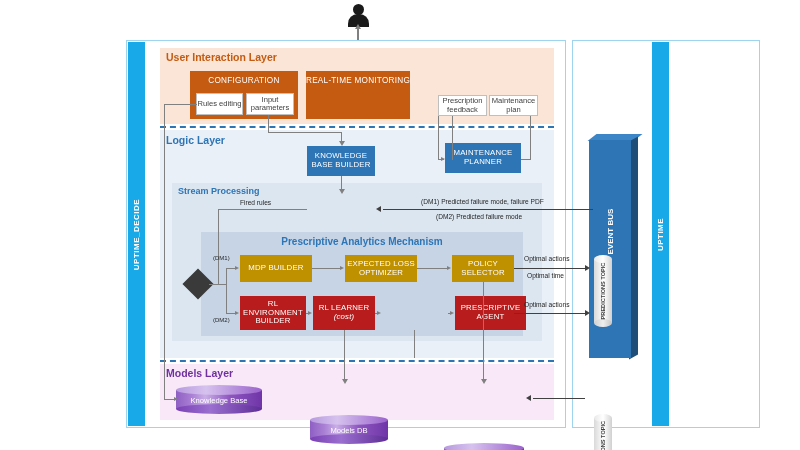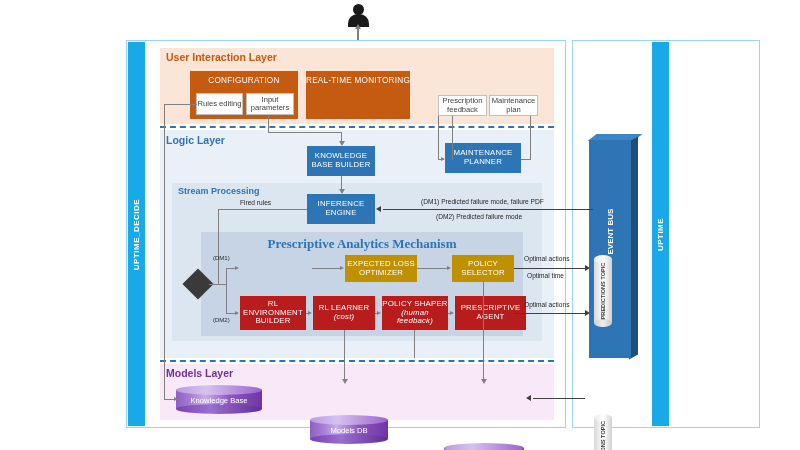--- a/index.html
+++ b/index.html
@@ -27,21 +27,21 @@
   .white-box{background:#ffffff;color:#404040;font-size:7.6px;border:1px solid #bfbfbf;}
   .blue{background:#2e75b6;color:#ffffff;font-size:7.8px;letter-spacing:.2px;}
   .gold{background:#bf9000;color:#ffffff;font-size:7.8px;letter-spacing:.2px;}
   .green{background:#b91c1c;color:#ffffff;font-size:7.8px;letter-spacing:.2px;}
   .ital{font-style:italic;}
 
   
   .panel-stream{background:#dce6f1;}
   .panel-pam{background:#c6d4e6;}
   .panel-label{color:#2e75b6;font-weight:bold;font-size:9px;}
-  .pam-label{color:#2e75b6;font-weight:bold;font-size:13px;text-align:center;font-family:Liberation Serif, serif;}
+  .pam-label{color:#2e75b6;font-weight:bold;font-size:10px;text-align:center;}
 
   
   .ln{background:#808080;}
   .hline{height:1px;}
   .vline{width:1px;}
   .ln-dark{background:#404040;}
   .hline2{height:1.4px;}
 
   .arrow{width:0;height:0;}
   .ar-right{border-left:5px solid #404040;border-top:3px solid transparent;border-bottom:3px solid transparent;}
@@ -149,46 +149,42 @@
     <span>KNOWLEDGE BASE BUILDER</span>
   </div>
 
   <div class="abs box blue" style="left:445px;top:143px;width:76px;height:30px;">
     <span>MAINTENANCE PLANNER</span>
   </div>
 
   <div class="abs panel-stream" style="left:172px;top:183px;width:370px;height:158px;"></div>
   <div class="abs panel-label" style="left:178px;top:186px;">Stream Processing</div>
 
-  <div class="abs box blue" style="left:307px;top:194px;width:68px;height:30px;">
-    <span>INFERENCE ENGINE</span>
-  </div>
 
   <div class="abs panel-pam" style="left:201px;top:232px;width:322px;height:104px;"></div>
   <div class="abs pam-label" style="left:201px;top:236px;width:322px;">Prescriptive Analytics Mechanism</div>
 
   <div class="abs diamond" style="left:187px;top:273px;width:22px;height:22px;"></div>
 
+  <div class="abs box gold" style="left:240px;top:255px;width:72px;height:27px;">
+    <span>MDP BUILDER</span>
+  </div>
   <div class="abs box gold" style="left:345px;top:255px;width:72px;height:27px;">
     <span>EXPECTED LOSS OPTIMIZER</span>
   </div>
   <div class="abs box gold" style="left:452px;top:255px;width:62px;height:27px;">
     <span>POLICY SELECTOR</span>
   </div>
 
   <div class="abs box green" style="left:240px;top:296px;width:66px;height:34px;">
     <span>RL ENVIRONMENT BUILDER</span>
   </div>
   <div class="abs box green" style="left:313px;top:296px;width:62px;height:34px;flex-direction:column;">
     <span>RL LEARNER</span>
     <span class="ital">(cost)</span>
-  </div>
-  <div class="abs box green" style="left:382px;top:296px;width:66px;height:34px;flex-direction:column;">
-    <span>POLICY SHAPER</span>
-    <span class="ital" style="display:block;width:58px;">(human feedback)</span>
   </div>
   <div class="abs box green" style="left:455px;top:296px;width:71px;height:34px;">
     <span>PRESCRIPTIVE AGENT</span>
   </div>
 
   <div class="abs dash-sep" style="left:160px;top:360px;width:394px;height:0;"></div>
 
   <div class="abs layer" style="left:160px;top:364px;width:394px;height:56px;background:#f8e8f8;"></div>
   <div class="abs layer-title" style="left:166px;top:367px;color:#7030a0;">Models Layer</div>
 

